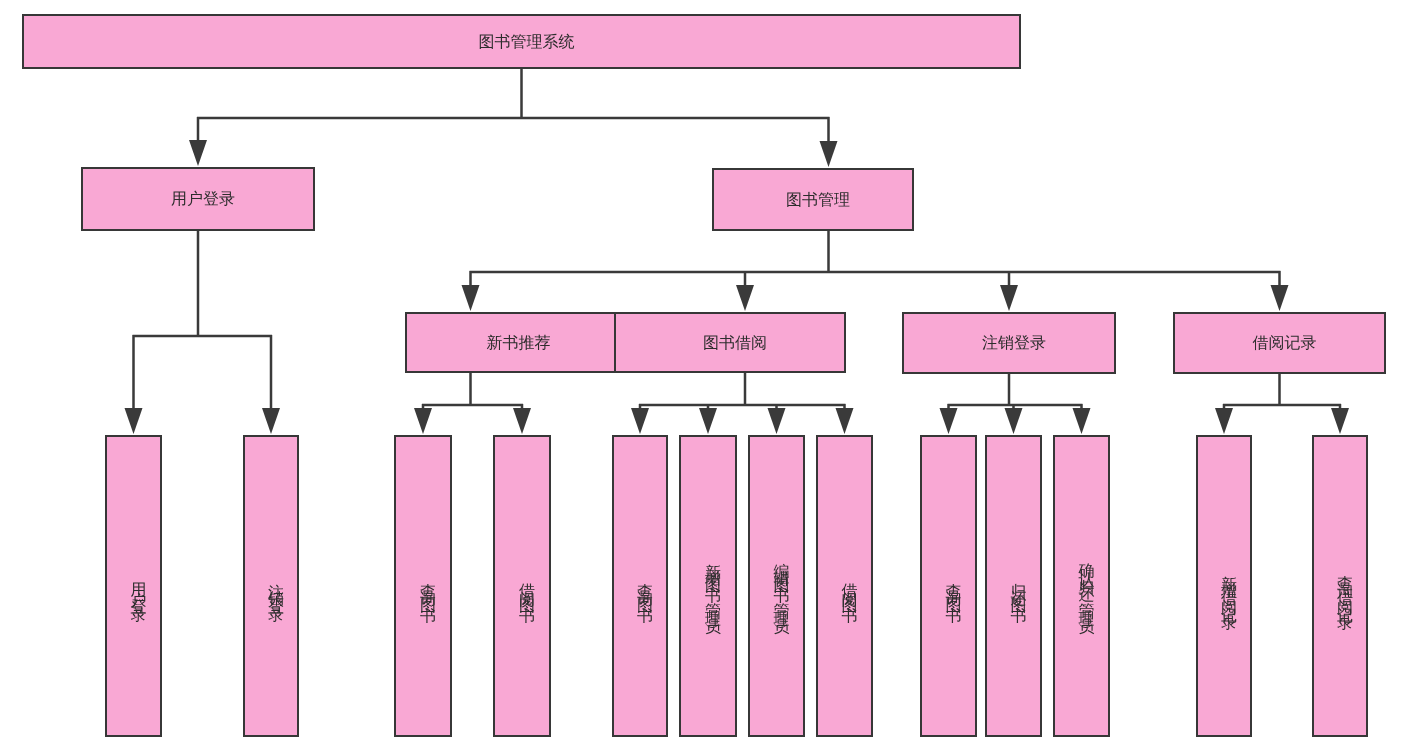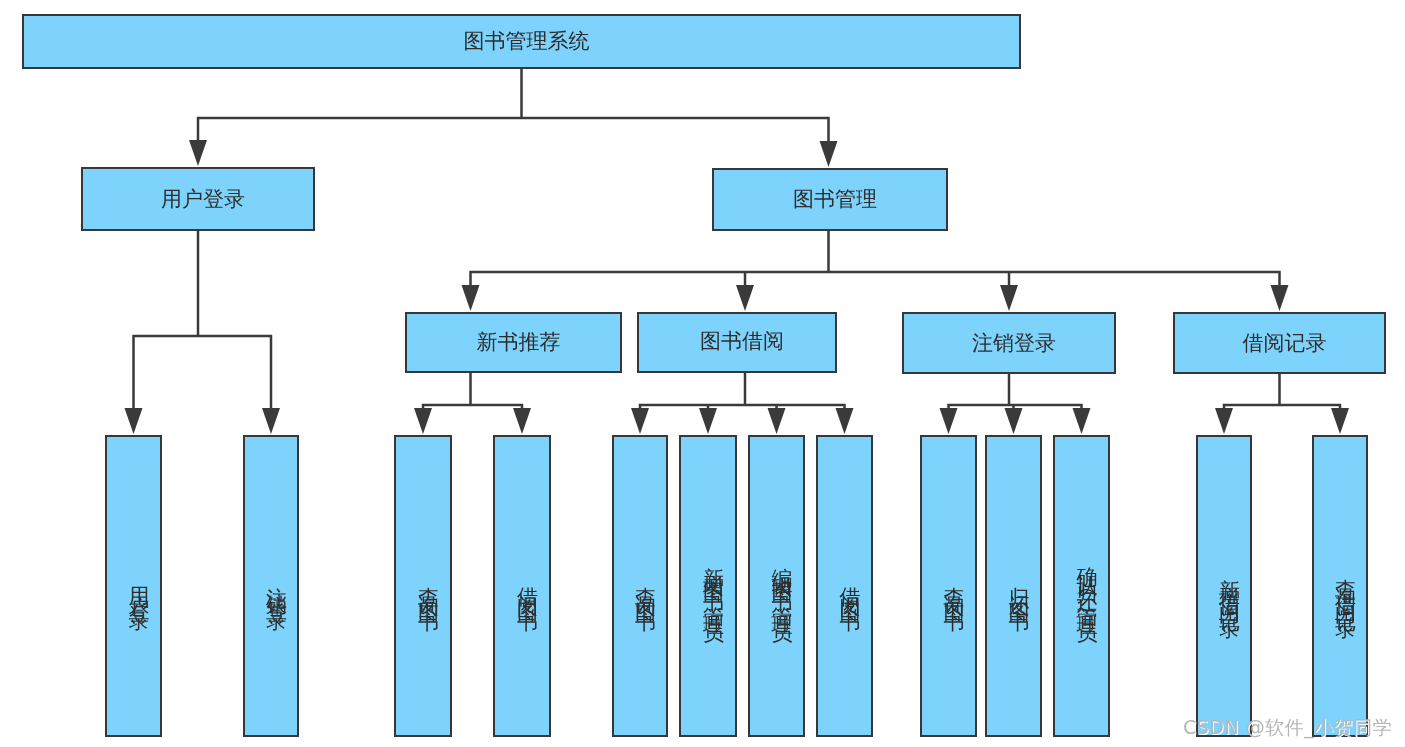--- a/index.html
+++ b/index.html
@@ -16,26 +16,26 @@
     overflow: hidden;
   }
   .connectors {
     position: absolute;
     left: 0; top: 0;
   }
   .box {
     position: absolute;
     box-sizing: border-box;
     border: 2.5px solid #373737;
-    background: #7dd3fc;
+    background: #f9a8d4;
     color: #2d2d2d;
     display: flex;
     align-items: center;
     justify-content: center;
-    font-size: 21px;
+    font-size: 16px;
     line-height: 1;
     white-space: nowrap;
     padding-left: 10px;
   }
   .v {
     writing-mode: vertical-rl;
     letter-spacing: 8px;
     white-space: normal;
   }
   .watermark {
@@ -89,24 +89,24 @@
       <polygon points="1013.5,434 1004.5,408 1022.5,408"></polygon>
       <polygon points="1081.5,434 1072.5,408 1090.5,408"></polygon>
       <polygon points="1224,434 1215,408 1233,408"></polygon>
       <polygon points="1340,434 1331,408 1349,408"></polygon>
     </g>
   </svg>
 
   <div class="box" style="left:22px; top:14px; width:999px; height:55px;">图书管理系统</div>
 
   <div class="box" style="left:81px; top:167px; width:234px; height:64px;">用户登录</div>
-  <div class="box" style="left:712px; top:168px; width:236px; height:63px;text-align:center;">图书管理</div>
+  <div class="box" style="left:712px; top:168px; width:202px; height:63px;text-align:center;">图书管理</div>
 
   <div class="box" style="left:362px; top:312px; width:217px; height:61px;margin-left:43px;">新书推荐</div>
-  <div class="box" style="left:637px; top:312px; width:200px; height:61px;font-family:Liberation Mono, monospace;">图书借阅</div>
+  <div class="box" style="left:614px; top:312px; width:232px; height:61px;">图书借阅</div>
   <div class="box" style="left:902px; top:312px; width:214px; height:62px;">注销登录</div>
   <div class="box" style="left:1173px; top:312px; width:213px; height:62px;">借阅记录</div>
 
   <div class="box v" style="left:105px; top:435px; width:57px; height:302px;">用户登录</div>
   <div class="box v" style="left:243px; top:435px; width:56px; height:302px;">注销登录</div>
 
   <div class="box v" style="left:394px; top:435px; width:58px; height:302px;">查询图书</div>
   <div class="box v" style="left:493px; top:435px; width:58px; height:302px;">借阅图书</div>
 
   <div class="box v" style="left:612px; top:435px; width:56px; height:302px;">查询图书</div>
@@ -114,15 +114,14 @@
   <div class="box v" style="left:748px; top:435px; width:57px; height:302px;">编辑图书（管理员）</div>
   <div class="box v" style="left:816px; top:435px; width:57px; height:302px;">借阅图书</div>
 
   <div class="box v" style="left:920px; top:435px; width:57px; height:302px;">查询图书</div>
   <div class="box v" style="left:985px; top:435px; width:57px; height:302px;">归还图书</div>
   <div class="box v" style="left:1053px; top:435px; width:57px; height:302px;">确认归还（管理员）</div>
 
   <div class="box v" style="left:1196px; top:435px; width:56px; height:302px;">新增借阅记录</div>
   <div class="box v" style="left:1312px; top:435px; width:56px; height:302px;">查询借阅记录</div>
 
-  <div class="watermark">CSDN @软件_小贺同学</div>
 
 </div>
 
 </body></html>

